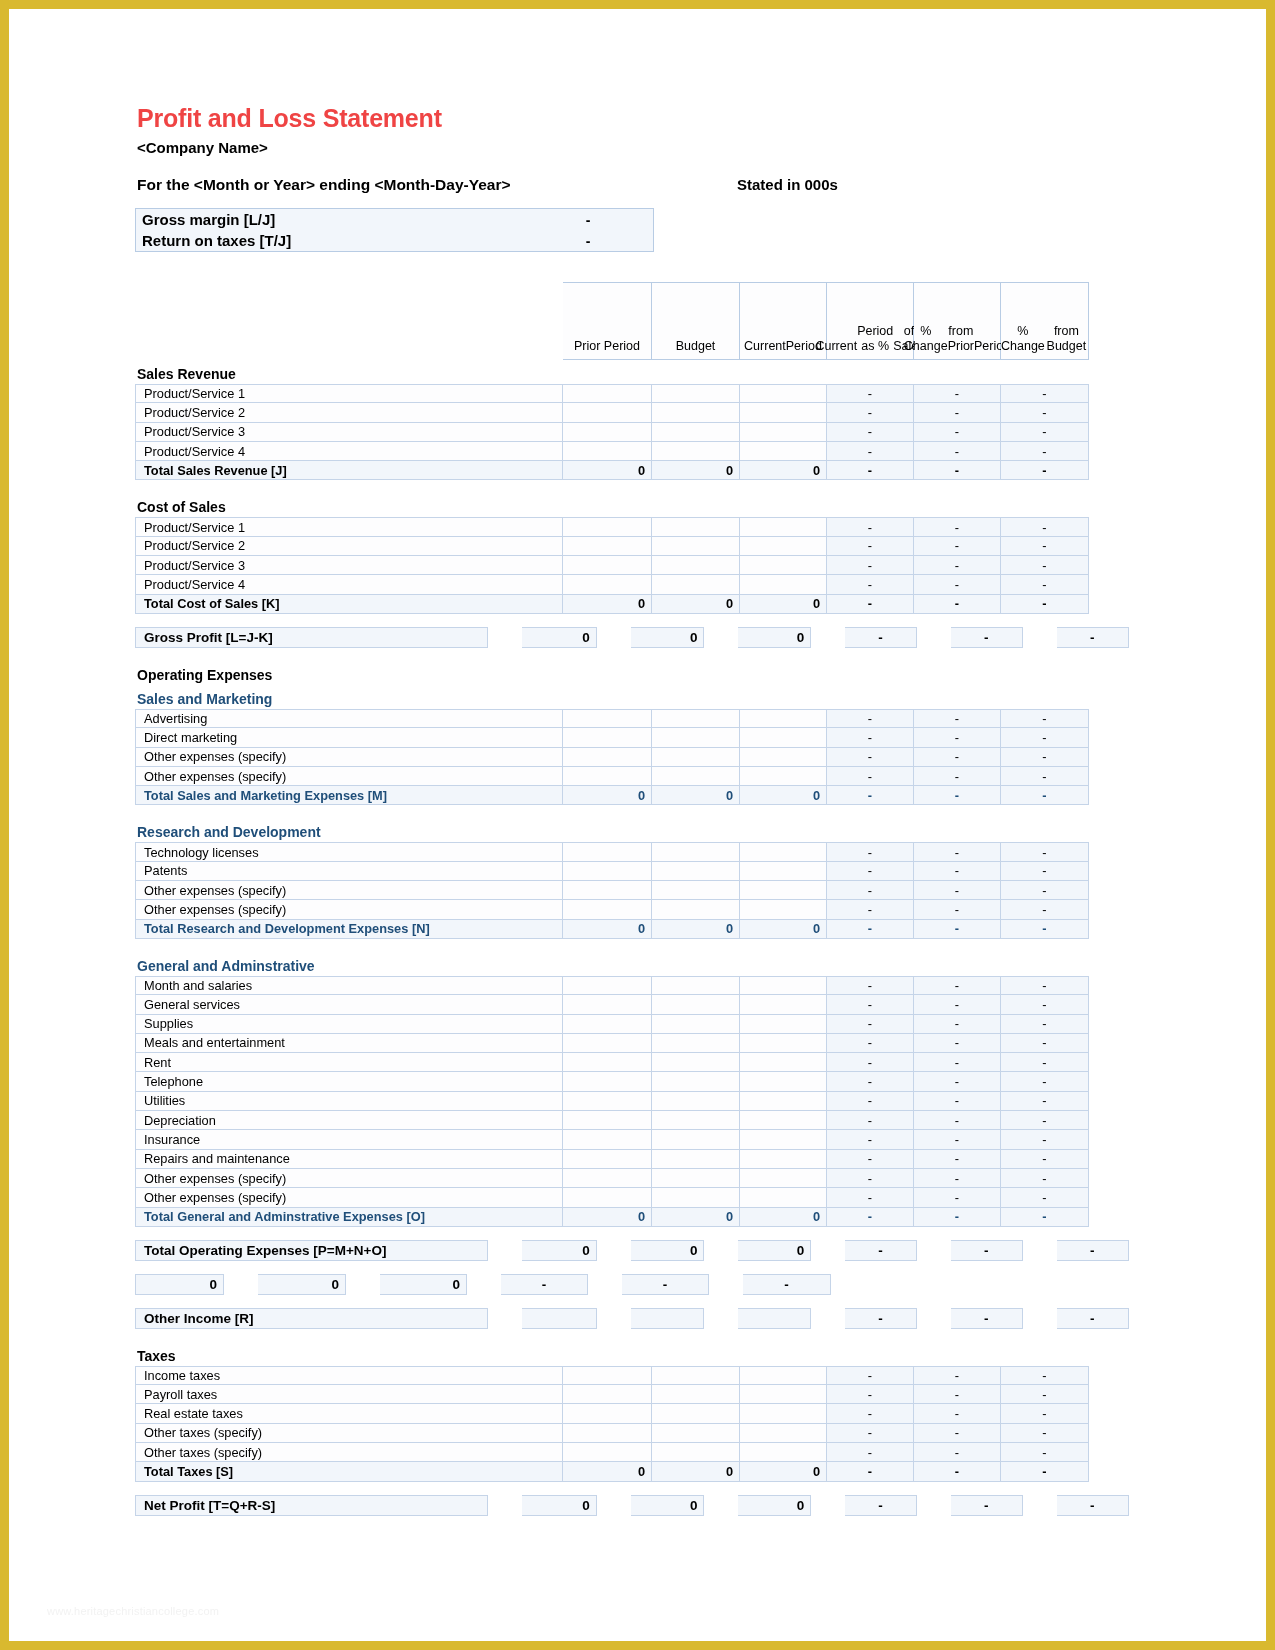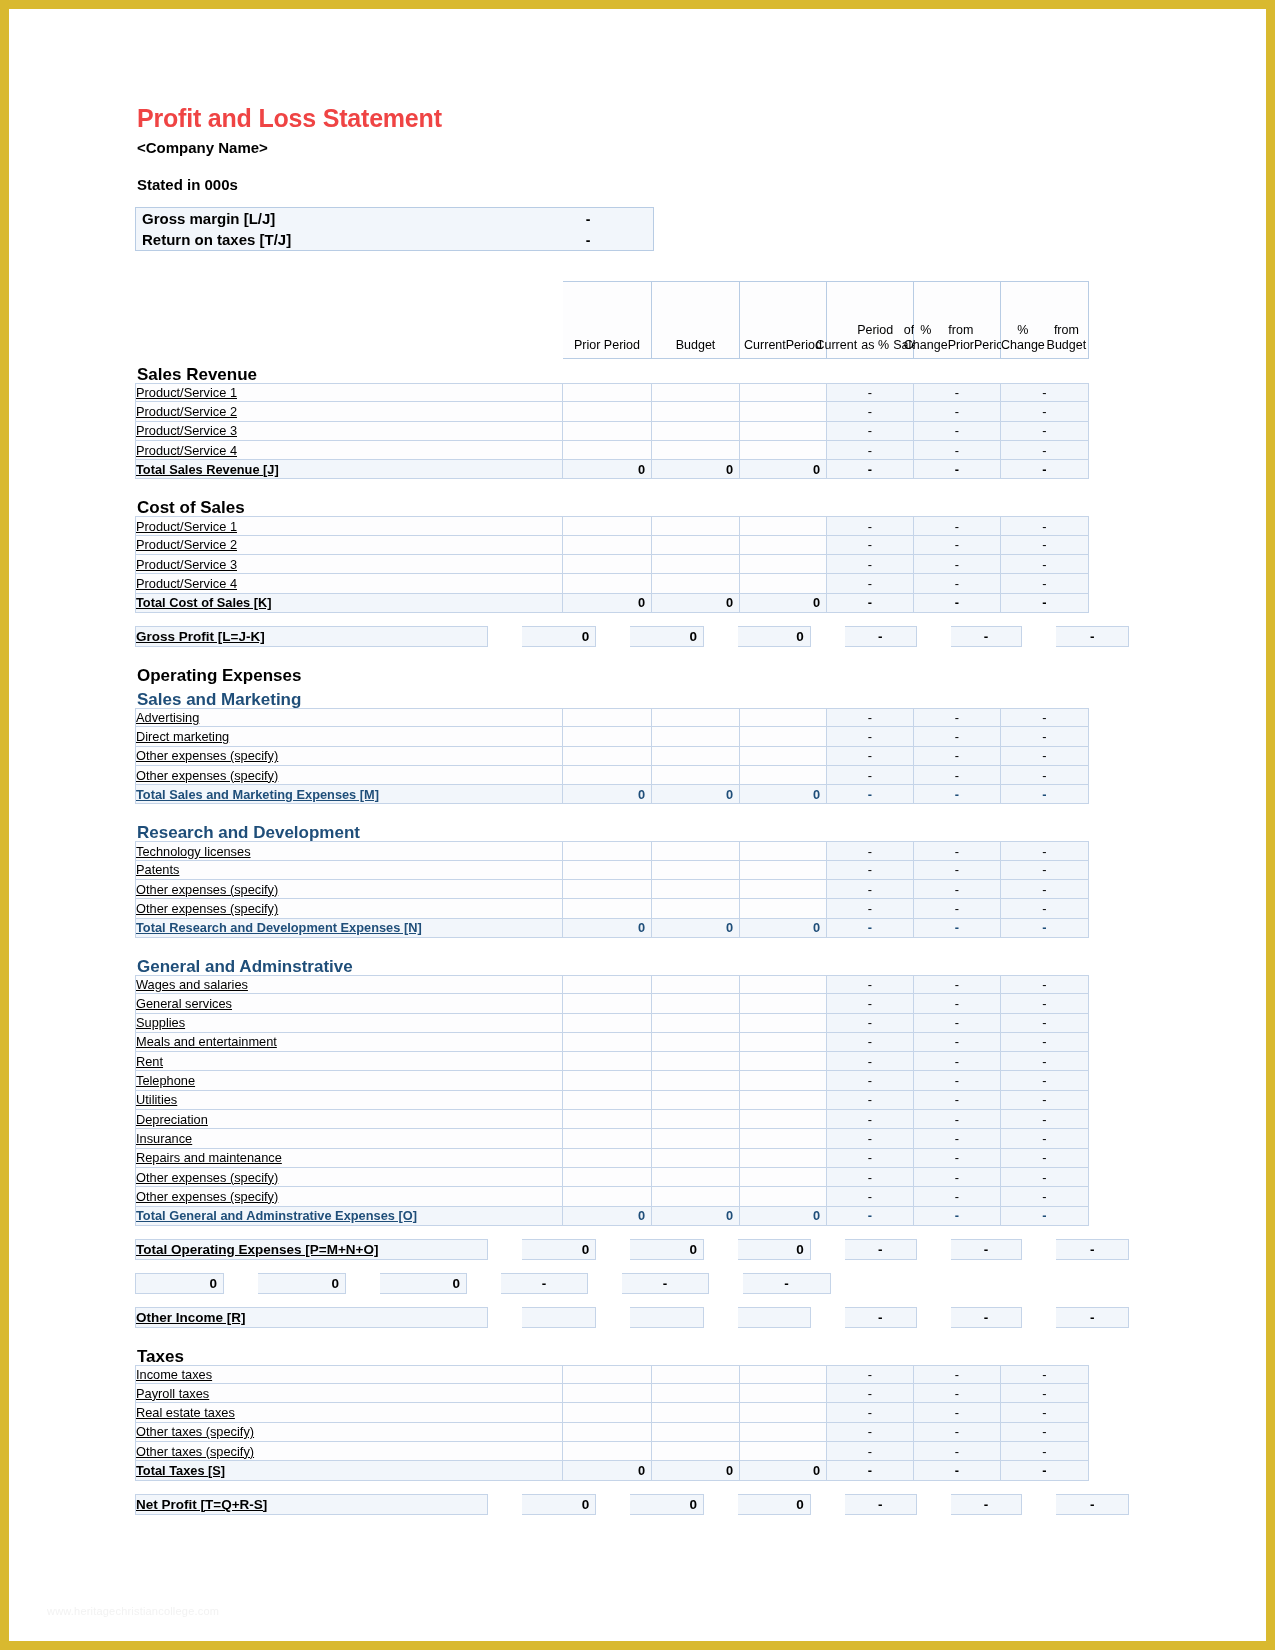--- a/index.html
+++ b/index.html
@@ -112,21 +112,21 @@
   .c1 { width: 89px; }
   .c2 { width: 88px; }
   .c3 { width: 87px; }
   .c4 { width: 87px; }
   .c5 { width: 87px; }
   .c6 { width: 88px; }
 
   
   .tbl { margin-left: 6px; }
   .sec-title {
-    font-size: 17px;
+    font-size: 14px;
     font-weight: bold;
     color: #000000;
     padding: 6px 0 4px 2px;
     height: 24px;
   }
   .sec-title.blue { color: #1f4e79; }
   .gap { height: 13px; }
 
   .row {
     display: flex;
@@ -138,21 +138,21 @@
     display: flex;
     align-items: center;
     font-size: 12.8px;
     color: #000000;
     background: #fdfdfe;
     overflow: hidden;
     white-space: nowrap;
   }
   .row.first-of-group .cell { border-top: 1px solid #c5d4e8; }
   .cell + .cell { border-left: none; }
-  .cell.label { padding-left: 0; text-decoration: underline; }
+  .cell.label { padding-left: 8px; }
   .cell.num {
     justify-content: flex-end;
     padding-right: 6px;
   }
   .cell.pct {
     justify-content: center;
     background: #f2f6fb;
   }
   
   .row.total .cell { background: #f2f6fb; font-weight: bold; }
@@ -178,20 +178,21 @@
 </head>
 <body>
 
 <div id="page">
   <div id="sheet">
 
     <div class="doc-title">Profit and Loss Statement</div>
     <div class="company-name">&lt;Company Name&gt;</div>
 
     <div class="period-row">
+      <div class="period-text">For the &lt;Month or Year&gt; ending &lt;Month-Day-Year&gt;</div>
       <div class="stated-in">Stated in 000s</div>
     </div>
 
     <div class="ratio-box">
       <div class="ratio-row">
         <div class="ratio-label">Gross margin  [L/J]</div>
         <div class="ratio-value">-</div>
       </div>
       <div class="ratio-row">
         <div class="ratio-label">Return on taxes  [T/J]</div>
@@ -422,21 +423,21 @@
           <div class="cell c1 num">0</div>
           <div class="cell c2 num">0</div>
           <div class="cell c3 num">0</div>
           <div class="cell c4 pct">-</div>
           <div class="cell c5 pct">-</div>
           <div class="cell c6 pct">-</div>
         </div>
         <div class="gap"></div>
         <div class="sec-title blue">General and Adminstrative</div>
         <div class="row first-of-group">
-          <div class="cell label c-label">Wages and salaries</div>
+          <div class="cell label c-label">Month and salaries</div>
           <div class="cell c1 num"></div>
           <div class="cell c2 num"></div>
           <div class="cell c3 num"></div>
           <div class="cell c4 pct">-</div>
           <div class="cell c5 pct">-</div>
           <div class="cell c6 pct">-</div>
         </div>
         <div class="row">
           <div class="cell label c-label">General services</div>
           <div class="cell c1 num"></div>

